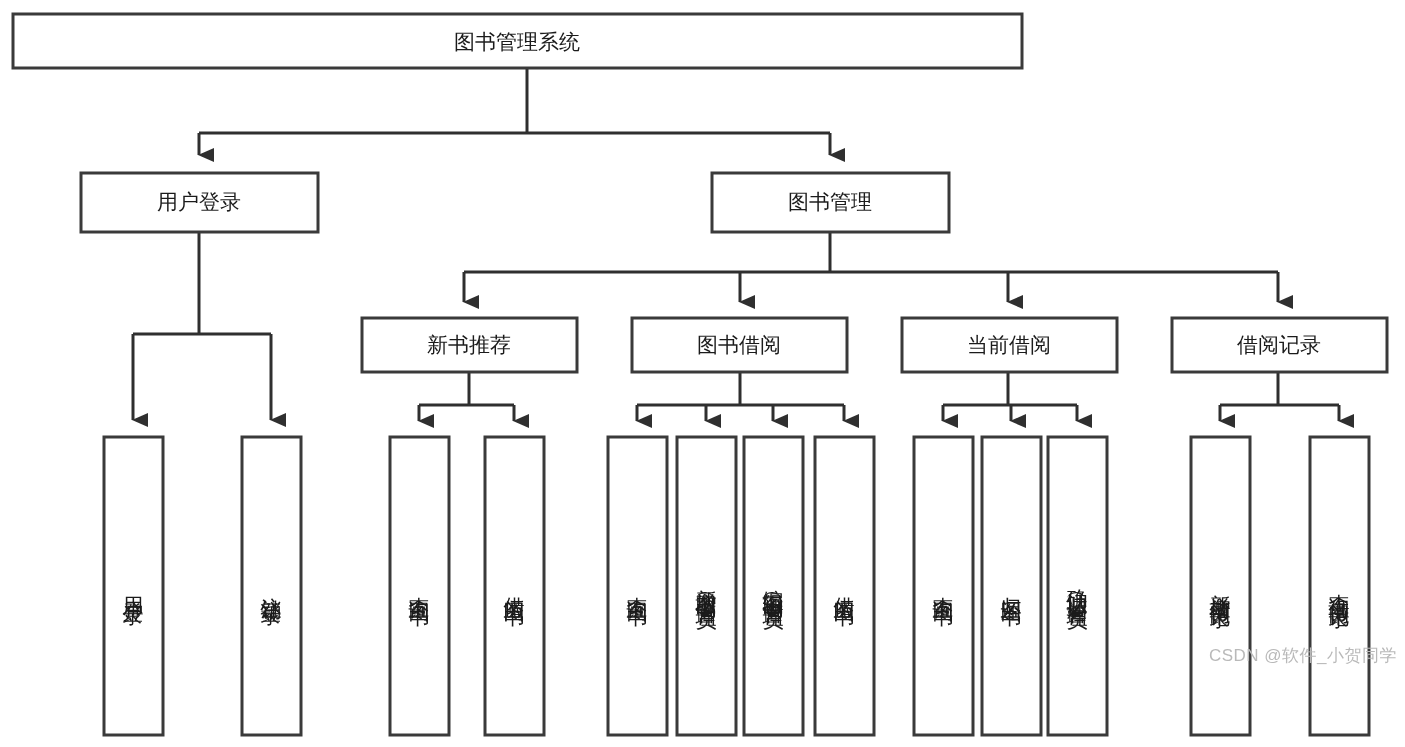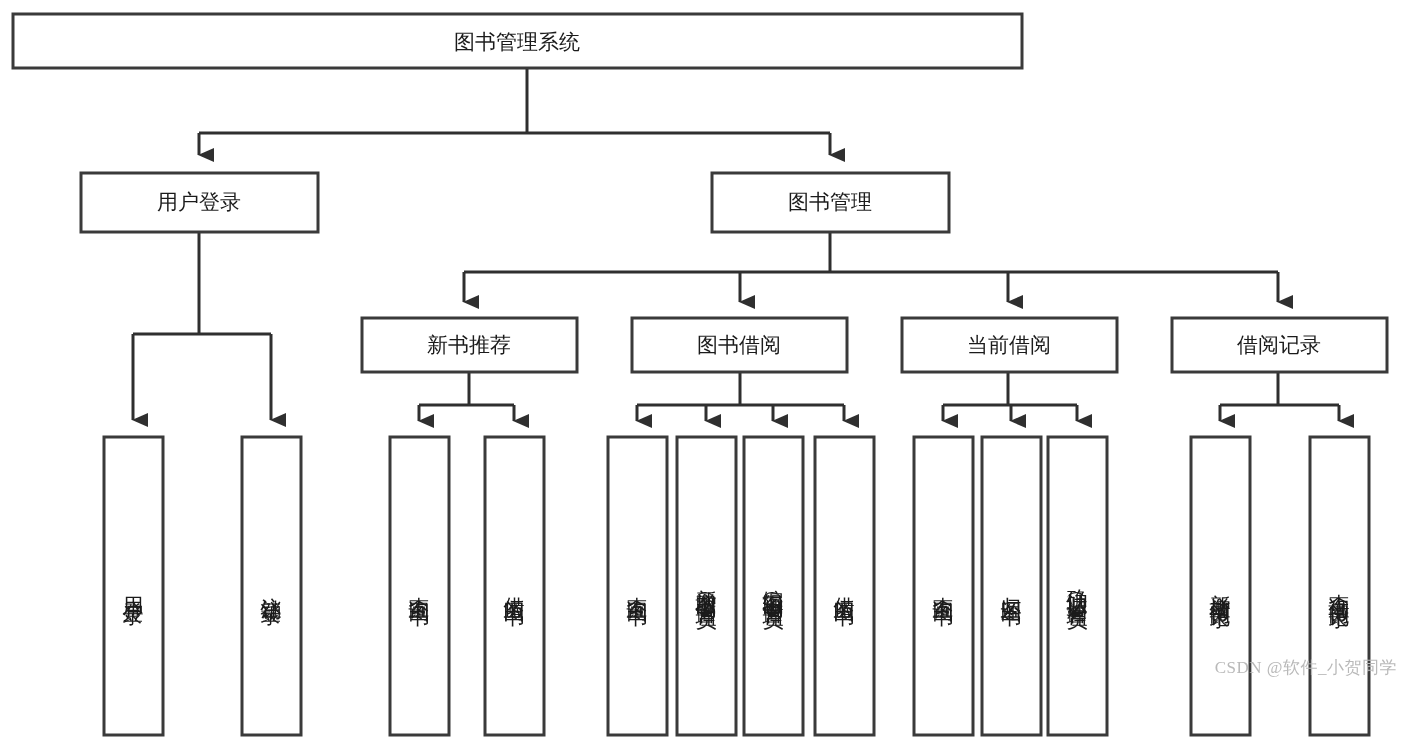--- a/index.html
+++ b/index.html
@@ -33,22 +33,22 @@
   }
   .edge{
     stroke:#2f2f2f;
     stroke-width:3;
     fill:none;
     stroke-linecap:butt;
   }
   .arrow-head{fill:#2f2f2f;}
   .watermark{
     position:absolute;
-    right:8px;bottom:8px;
-    font-family:Liberation Serif, serif;
+    right:8px;bottom:20px;
+    font-family:Liberation Sans, sans-serif;
     font-size:17px;
     color:#b9b9b9;
     letter-spacing:0.5px;
     white-space:nowrap;
     pointer-events:none;
   }
 </style>
 </head>
 <body>
 

